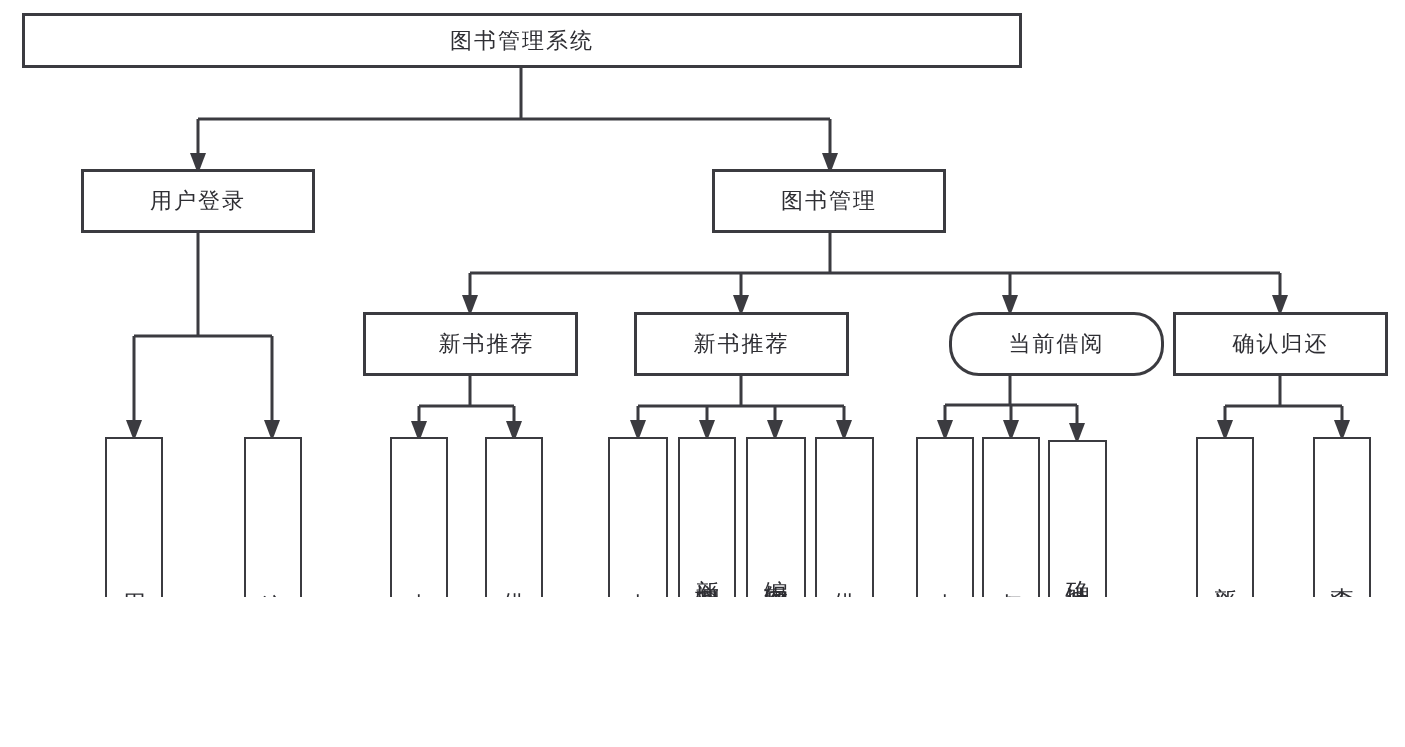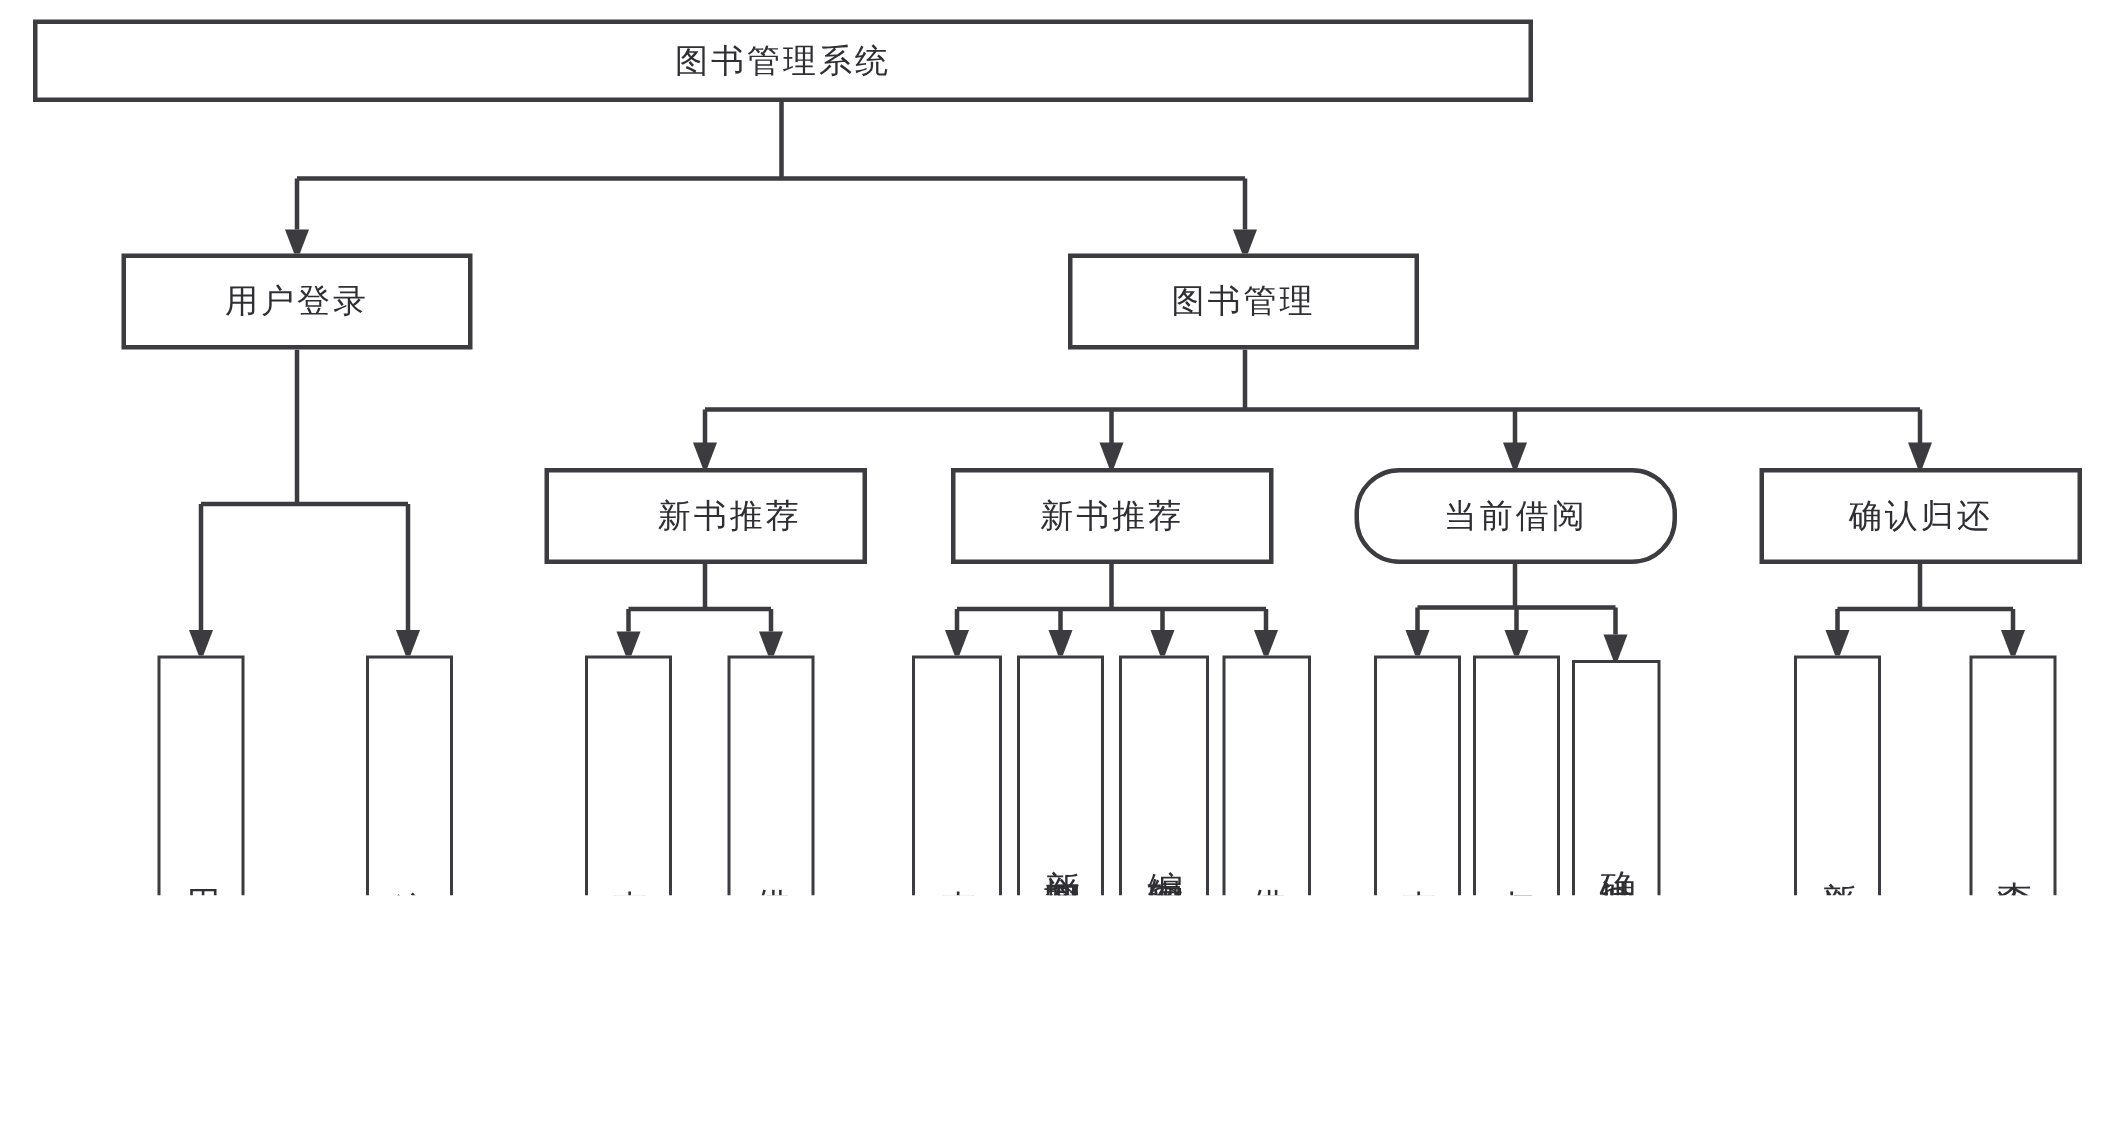--- a/index.html
+++ b/index.html
@@ -110,21 +110,21 @@
   <div class="node hnode" style="left:712px; top:169px; width:234px; height:64px;">
     <span>图书管理</span>
   </div>
 
   <div class="node hnode" style="left:363px; top:312px; width:215px; height:64px;padding-left:32px;">
     <span>新书推荐</span>
   </div>
   <div class="node hnode" style="left:634px; top:312px; width:215px; height:64px;">
     <span>新书推荐</span>
   </div>
-  <div class="node hnode" style="left:903px; top:312px; width:215px; height:64px;border-radius:30px;">
+  <div class="node hnode" style="left:949px; top:312px; width:215px; height:64px;border-radius:30px;">
     <span>当前借阅</span>
   </div>
   <div class="node hnode" style="left:1173px; top:312px; width:215px; height:64px;">
     <span>确认归还</span>
   </div>
 
   <div class="node leaf" style="left:105px; top:437px; width:58px; height:297px;">
     <span>用户登录</span>
   </div>
   <div class="node leaf" style="left:244px; top:437px; width:58px; height:297px;">

